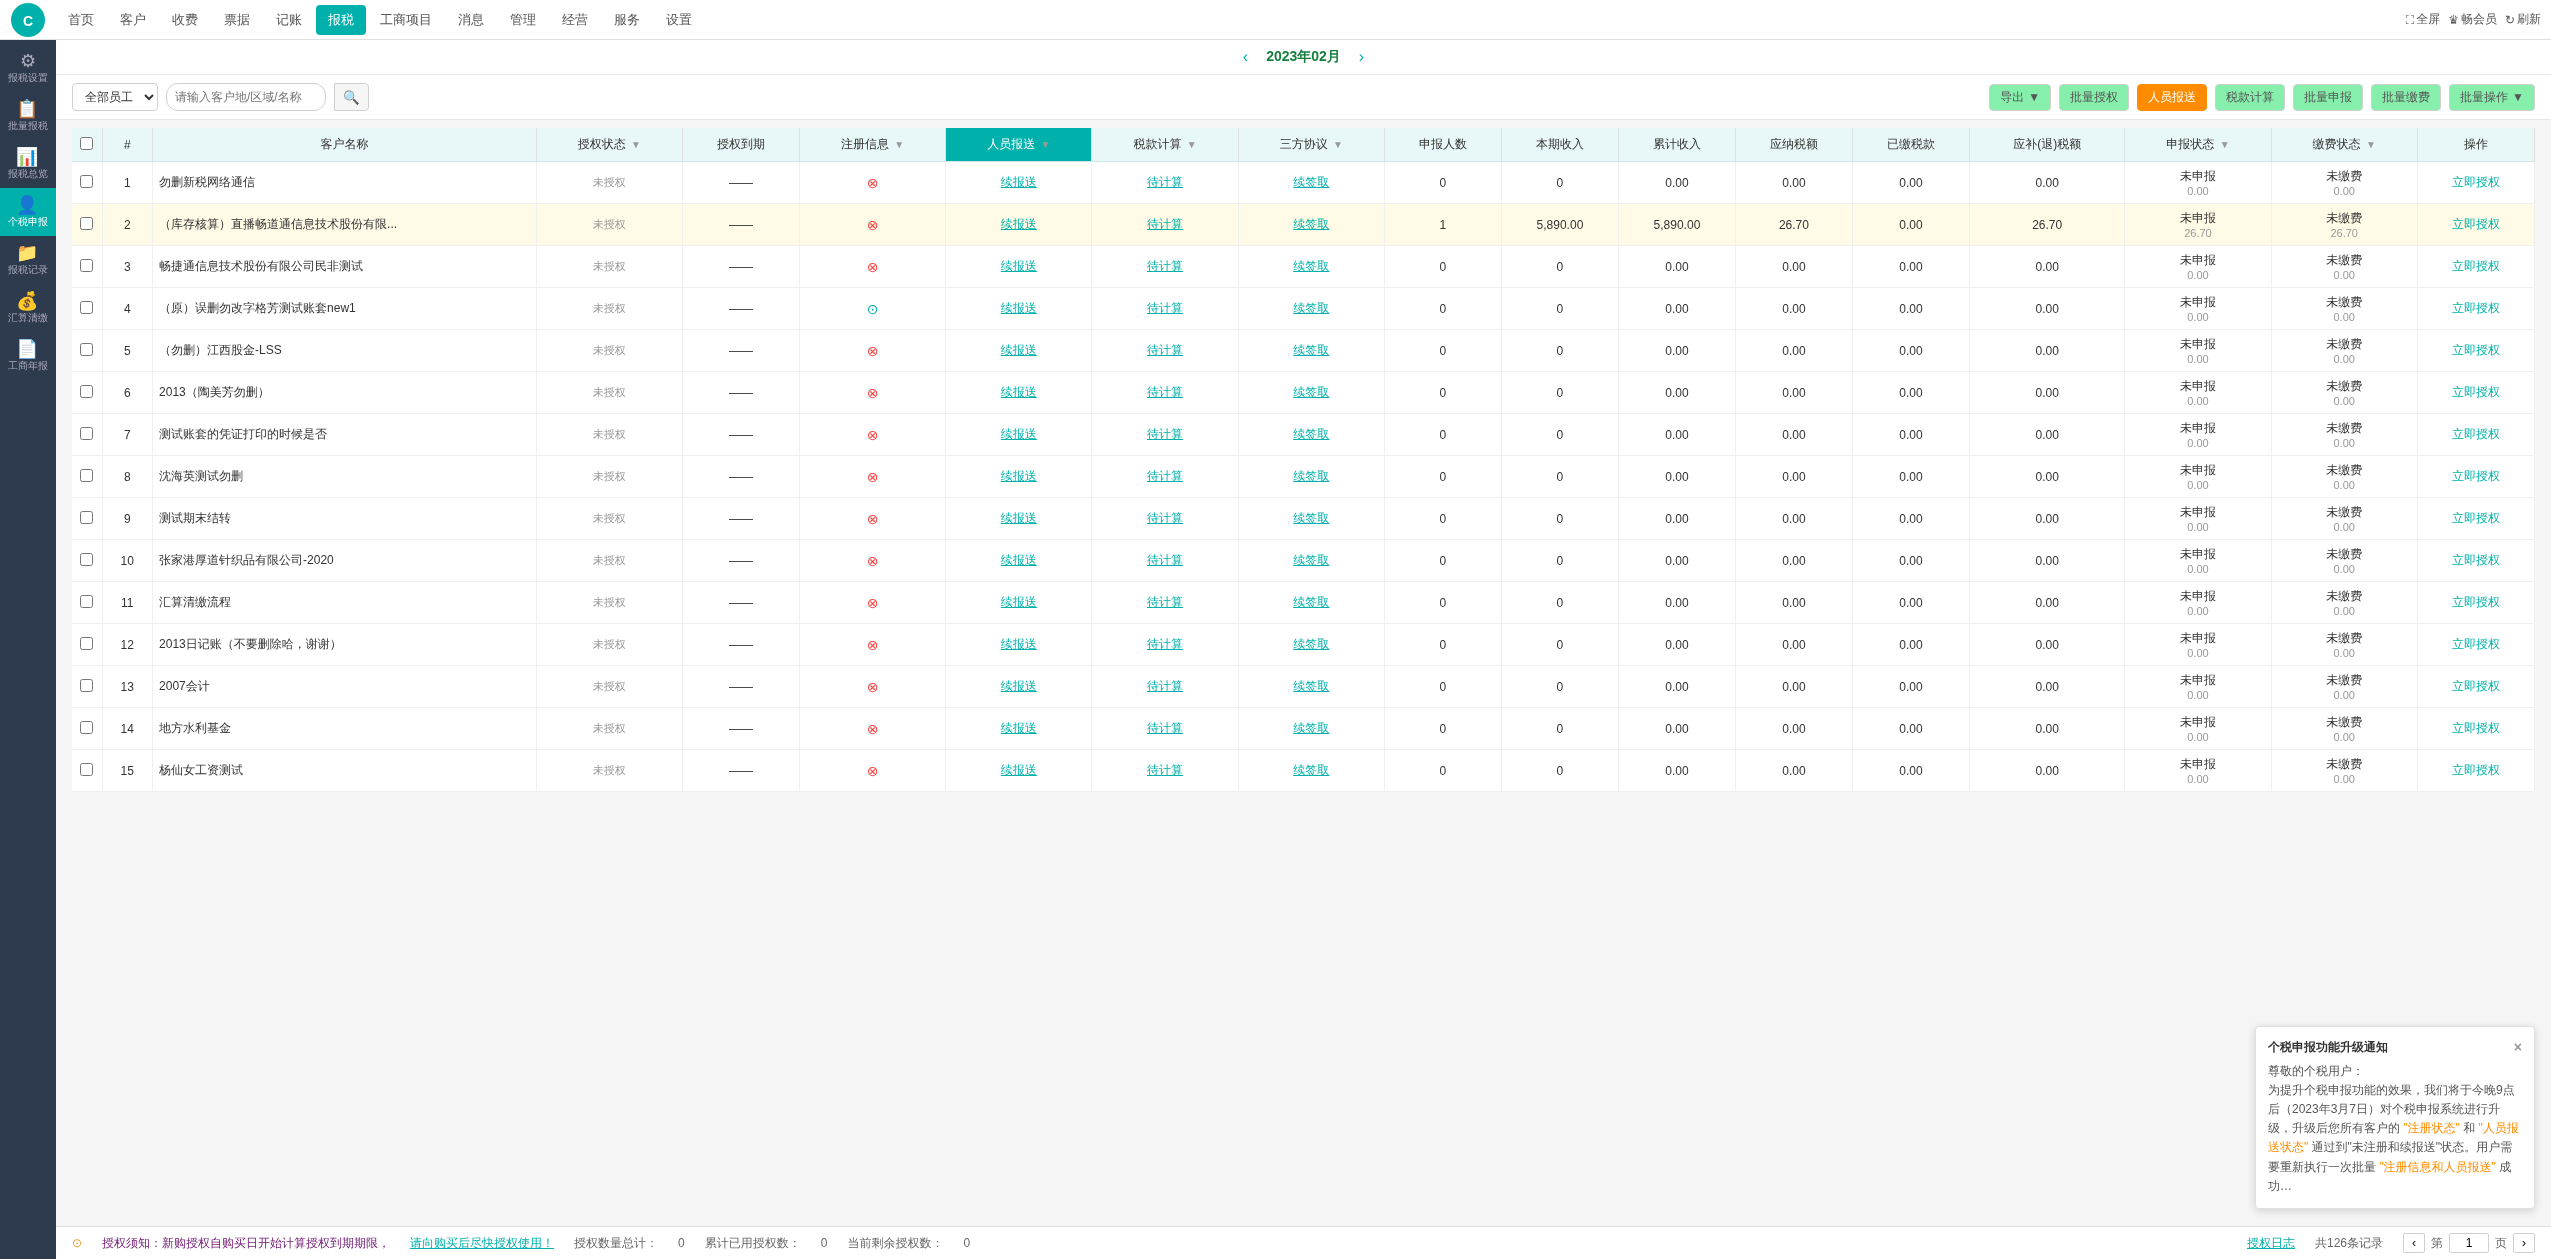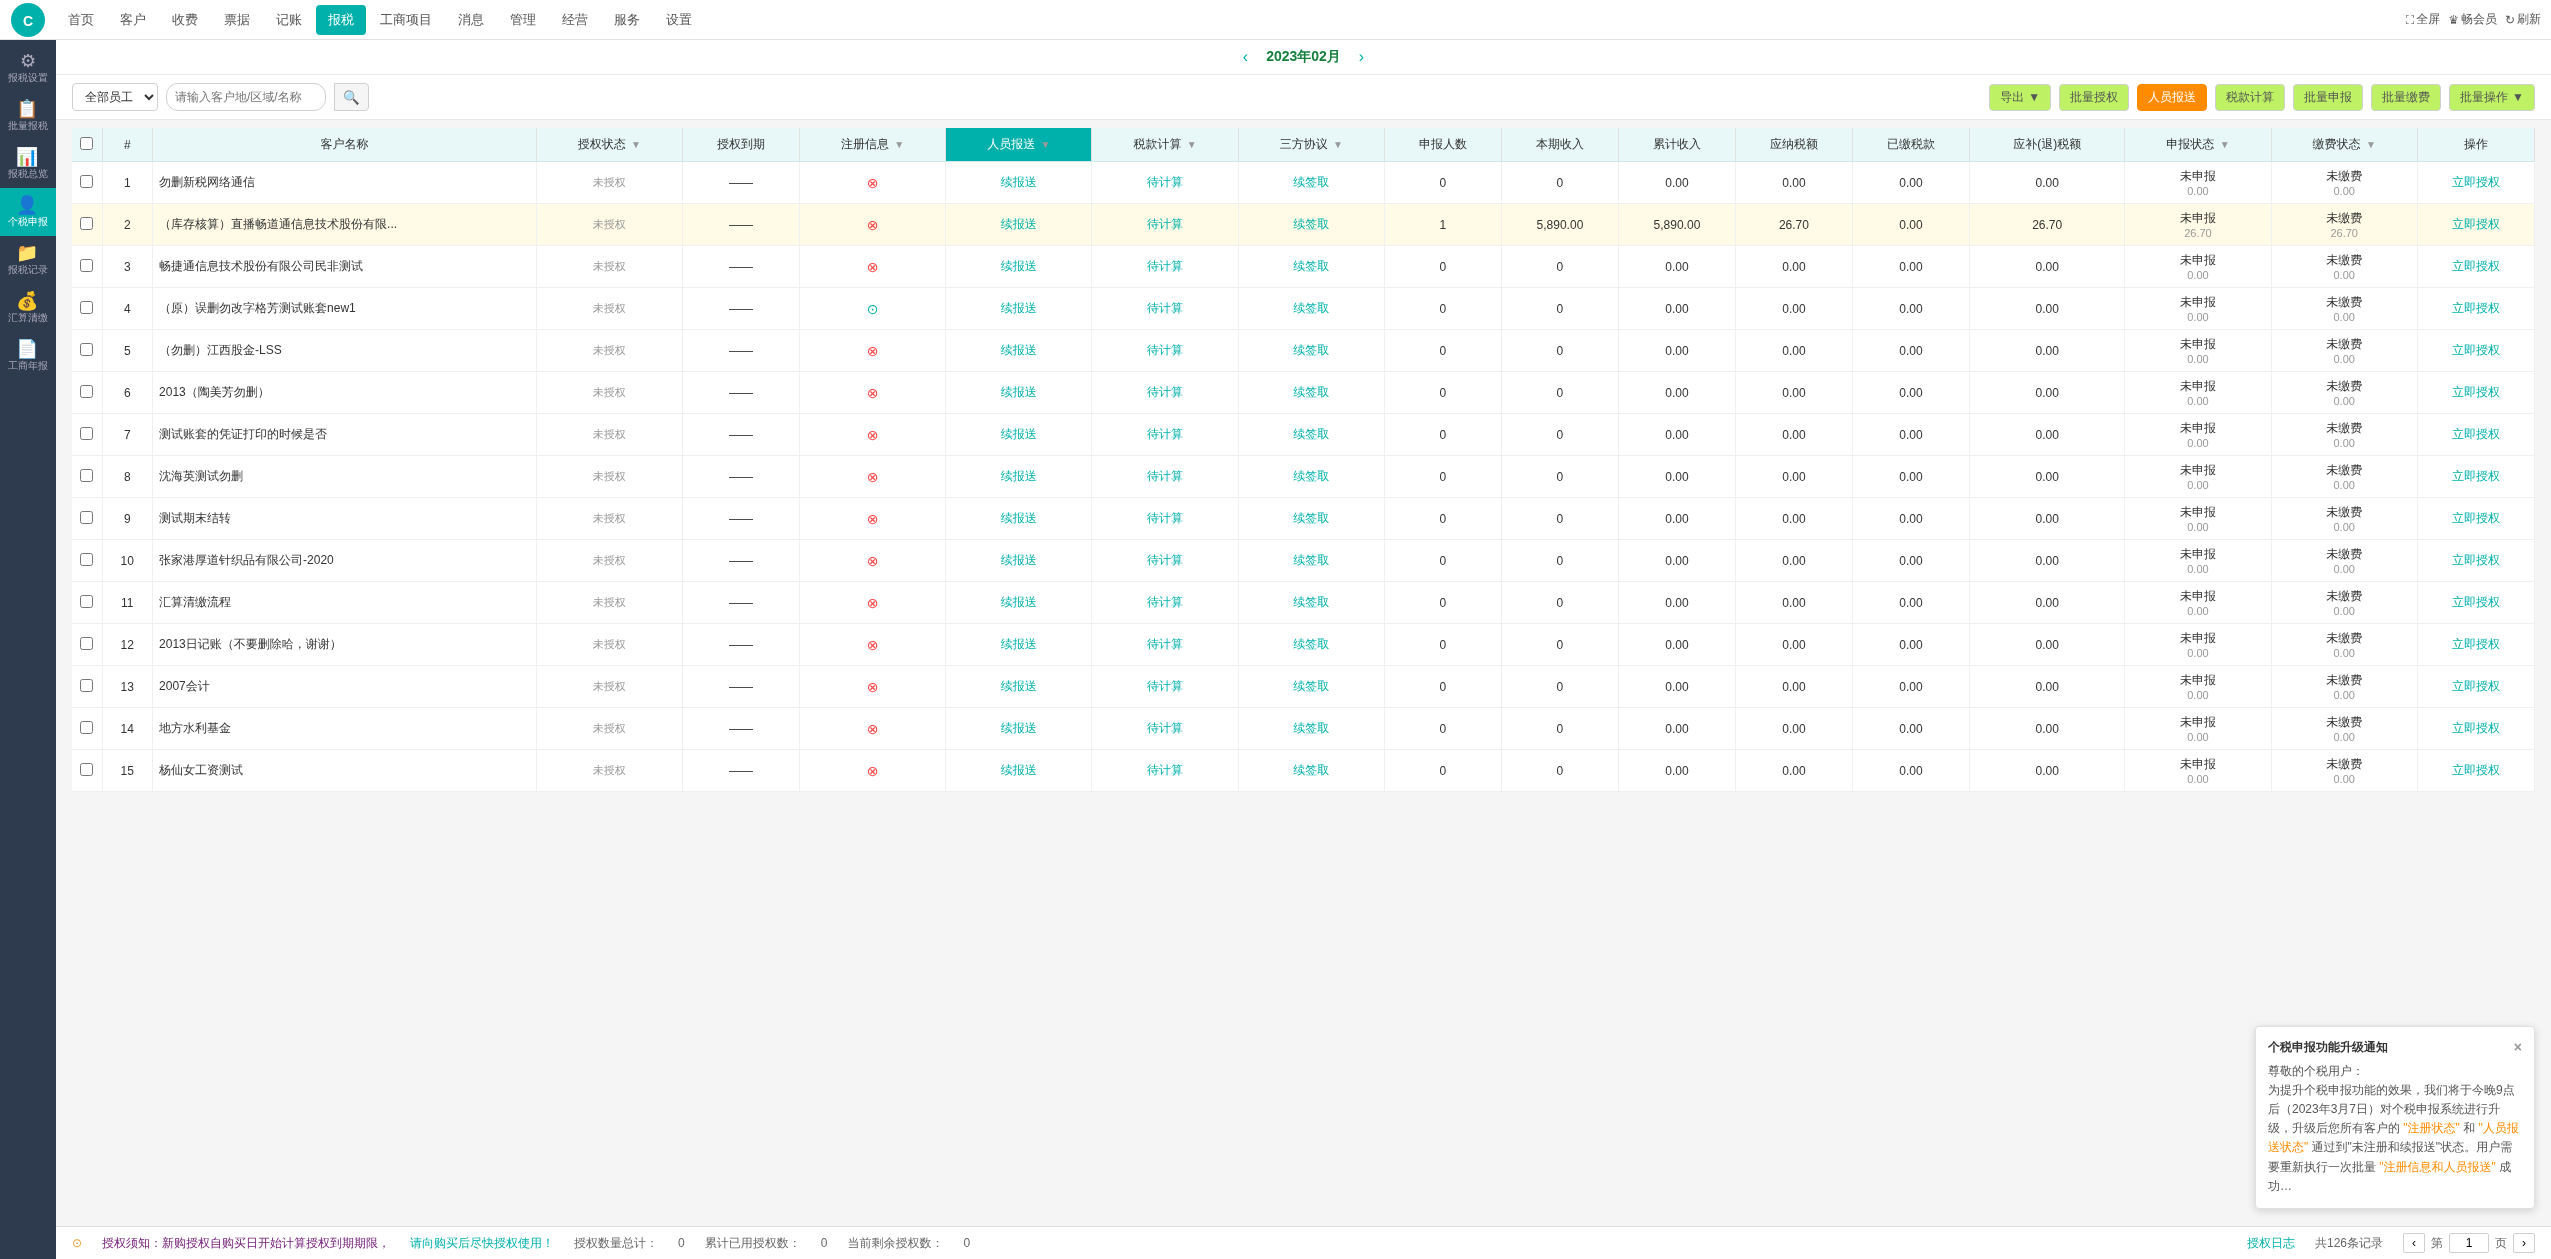--- a/index.html
+++ b/index.html
@@ -30,35 +30,35 @@
     .period-bar { background: #fff; padding: 8px 0; display: flex; justify-content: center; align-items: center; gap: 12px; border-bottom: 1px solid #e8e8e8; }
     .period-btn { cursor: pointer; color: #00b0aa; font-size: 16px; border: none; background: none; padding: 0 6px; }
     .period-text { font-size: 14px; font-weight: bold; color: #15803d; }
 
     
     .toolbar { background: #fff; padding: 8px 16px; display: flex; align-items: center; gap: 8px; border-bottom: 1px solid #e8e8e8; }
     .filter-select { border: 1px solid #d0d0d0; border-radius: 4px; padding: 4px 8px; font-size: 12px; height: 28px; color: #333; background: #fff; cursor: pointer; }
     .search-input { border: 1px solid #d0d0d0; border-radius: 12px; padding: 4px 8px; font-size: 12px; height: 28px; width: 160px; }
     .search-btn { border: 1px solid #d0d0d0; border-radius: 0 4px 4px 0; background: #f5f5f5; height: 28px; padding: 0 8px; cursor: pointer; }
     .spacer { flex: 1; }
-    .btn { padding: 4px 10px; border-radius: 4px; border: 1px solid #d0d0d0; background: #bef264; cursor: pointer; font-size: 12px; color: #555; display: flex; align-items: center; gap: 4px; }
+    .btn { padding: 4px 10px; border-radius: 4px; border: 1px solid #d0d0d0; background: #86efac; cursor: pointer; font-size: 12px; color: #555; display: flex; align-items: center; gap: 4px; }
     .btn.active-tab { background: #ff8c00; color: #fff; border-color: #ff8c00; }
 
     
     .table-container { flex: 1; overflow: auto; padding: 0 16px 8px; background: #f5f5f5; }
     table { width: 100%; border-collapse: collapse; background: #fff; margin-top: 8px; }
     thead tr { background: #e8f7f7; }
     thead th { padding: 8px 6px; font-size: 12px; color: #333; font-weight: normal; border-bottom: 1px solid #d0e8e8; border-right: 1px solid #e0e0e0; text-align: center; white-space: nowrap; position: sticky; top: 0; background: #e8f7f7; z-index: 2; }
     thead th:first-child { width: 30px; }
     tbody tr { border-bottom: 1px solid #f0f0f0; }
     tbody tr.highlight { background: #fffbe6; }
     tbody td { padding: 6px 6px; font-size: 12px; color: #333; border-right: 1px solid #f0f0f0; text-align: center; white-space: nowrap; }
     tbody td.name-col { text-align: left; max-width: 200px; overflow: hidden; text-overflow: ellipsis; }
     .tag-status { font-size: 11px; color: #999; }
-    .link-text { color: #00b0aa; cursor: pointer; }
+    .link-text { color: #00b0aa; cursor: pointer; text-decoration: underline; }
     .btn-action { background: none; border: none; color: #00b0aa; cursor: pointer; font-size: 12px; padding: 0; }
     .icon-x { color: #f44; font-size: 14px; }
     .icon-check { color: #00b0aa; font-size: 14px; }
 
     
     .bottom-bar { background: #fff; padding: 6px 16px; border-top: 1px solid #e0e0e0; display: flex; align-items: center; gap: 20px; font-size: 12px; color: #666; }
     .bottom-bar .warn-text { color: #701a75; }
     .bottom-bar .link-text { color: #00b0aa; cursor: pointer; }
     .bottom-bar .spacer { flex: 1; }
     .pagination { display: flex; align-items: center; gap: 6px; }

